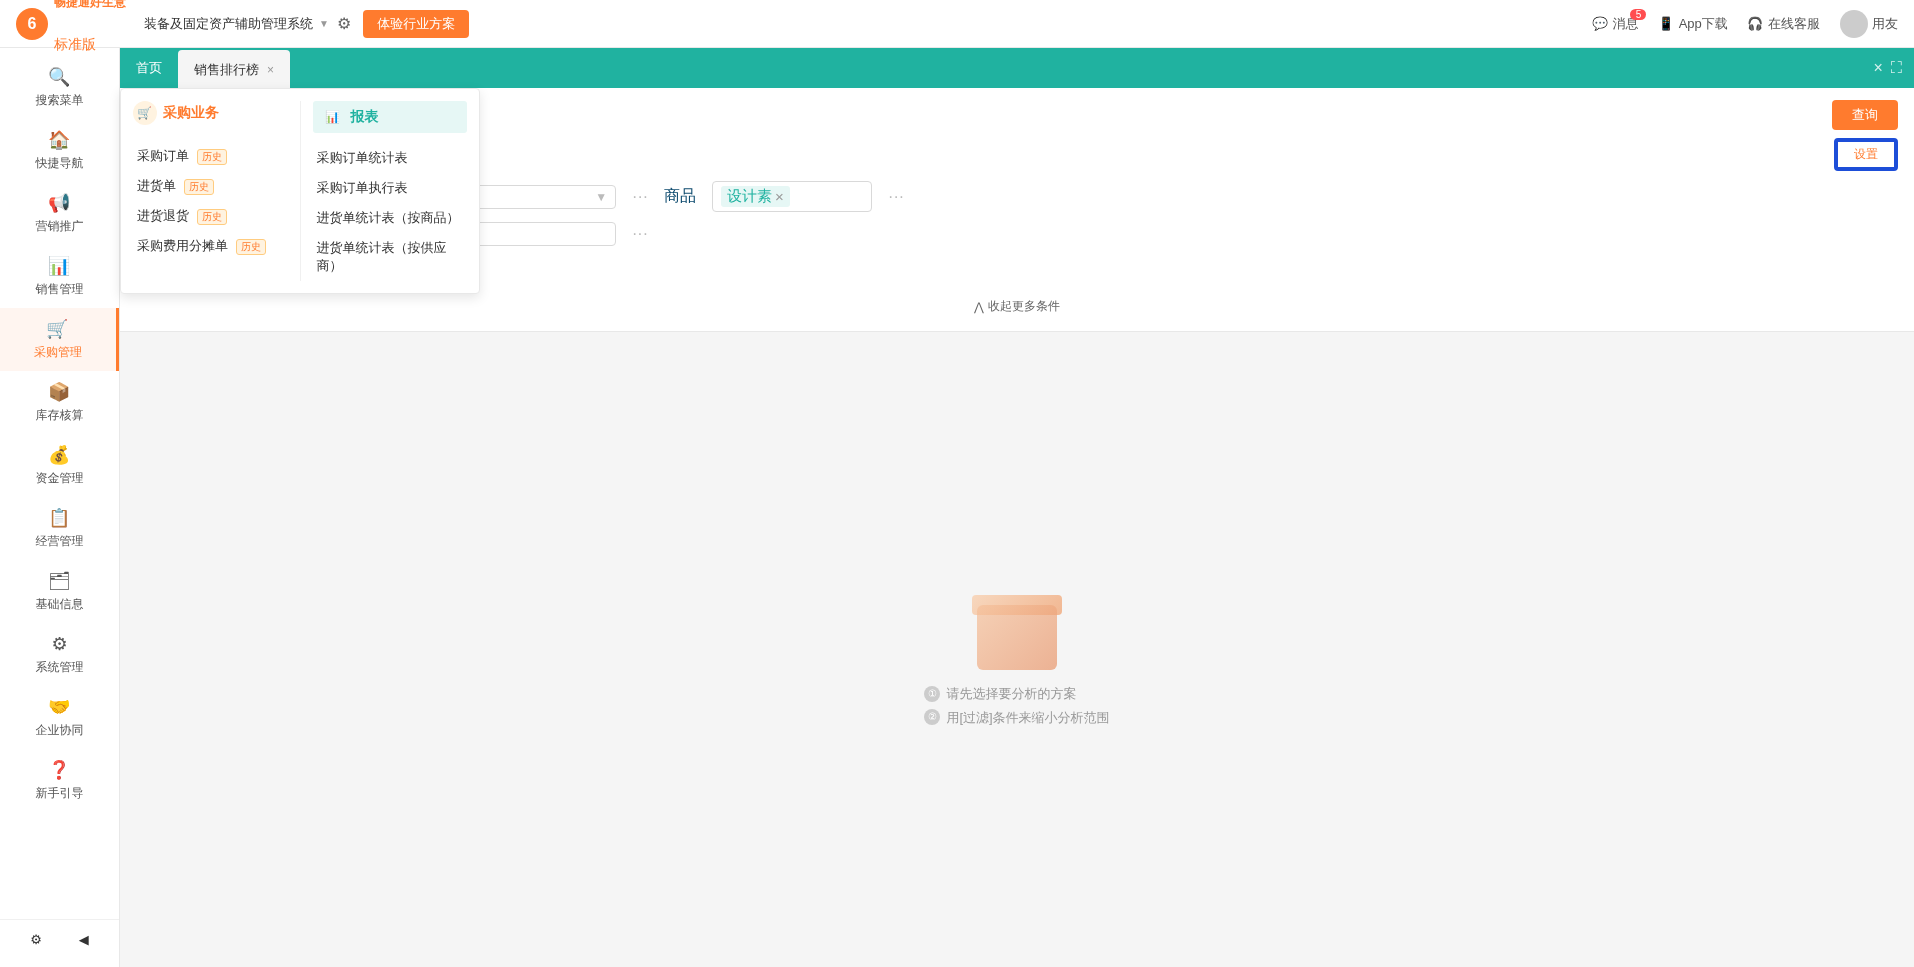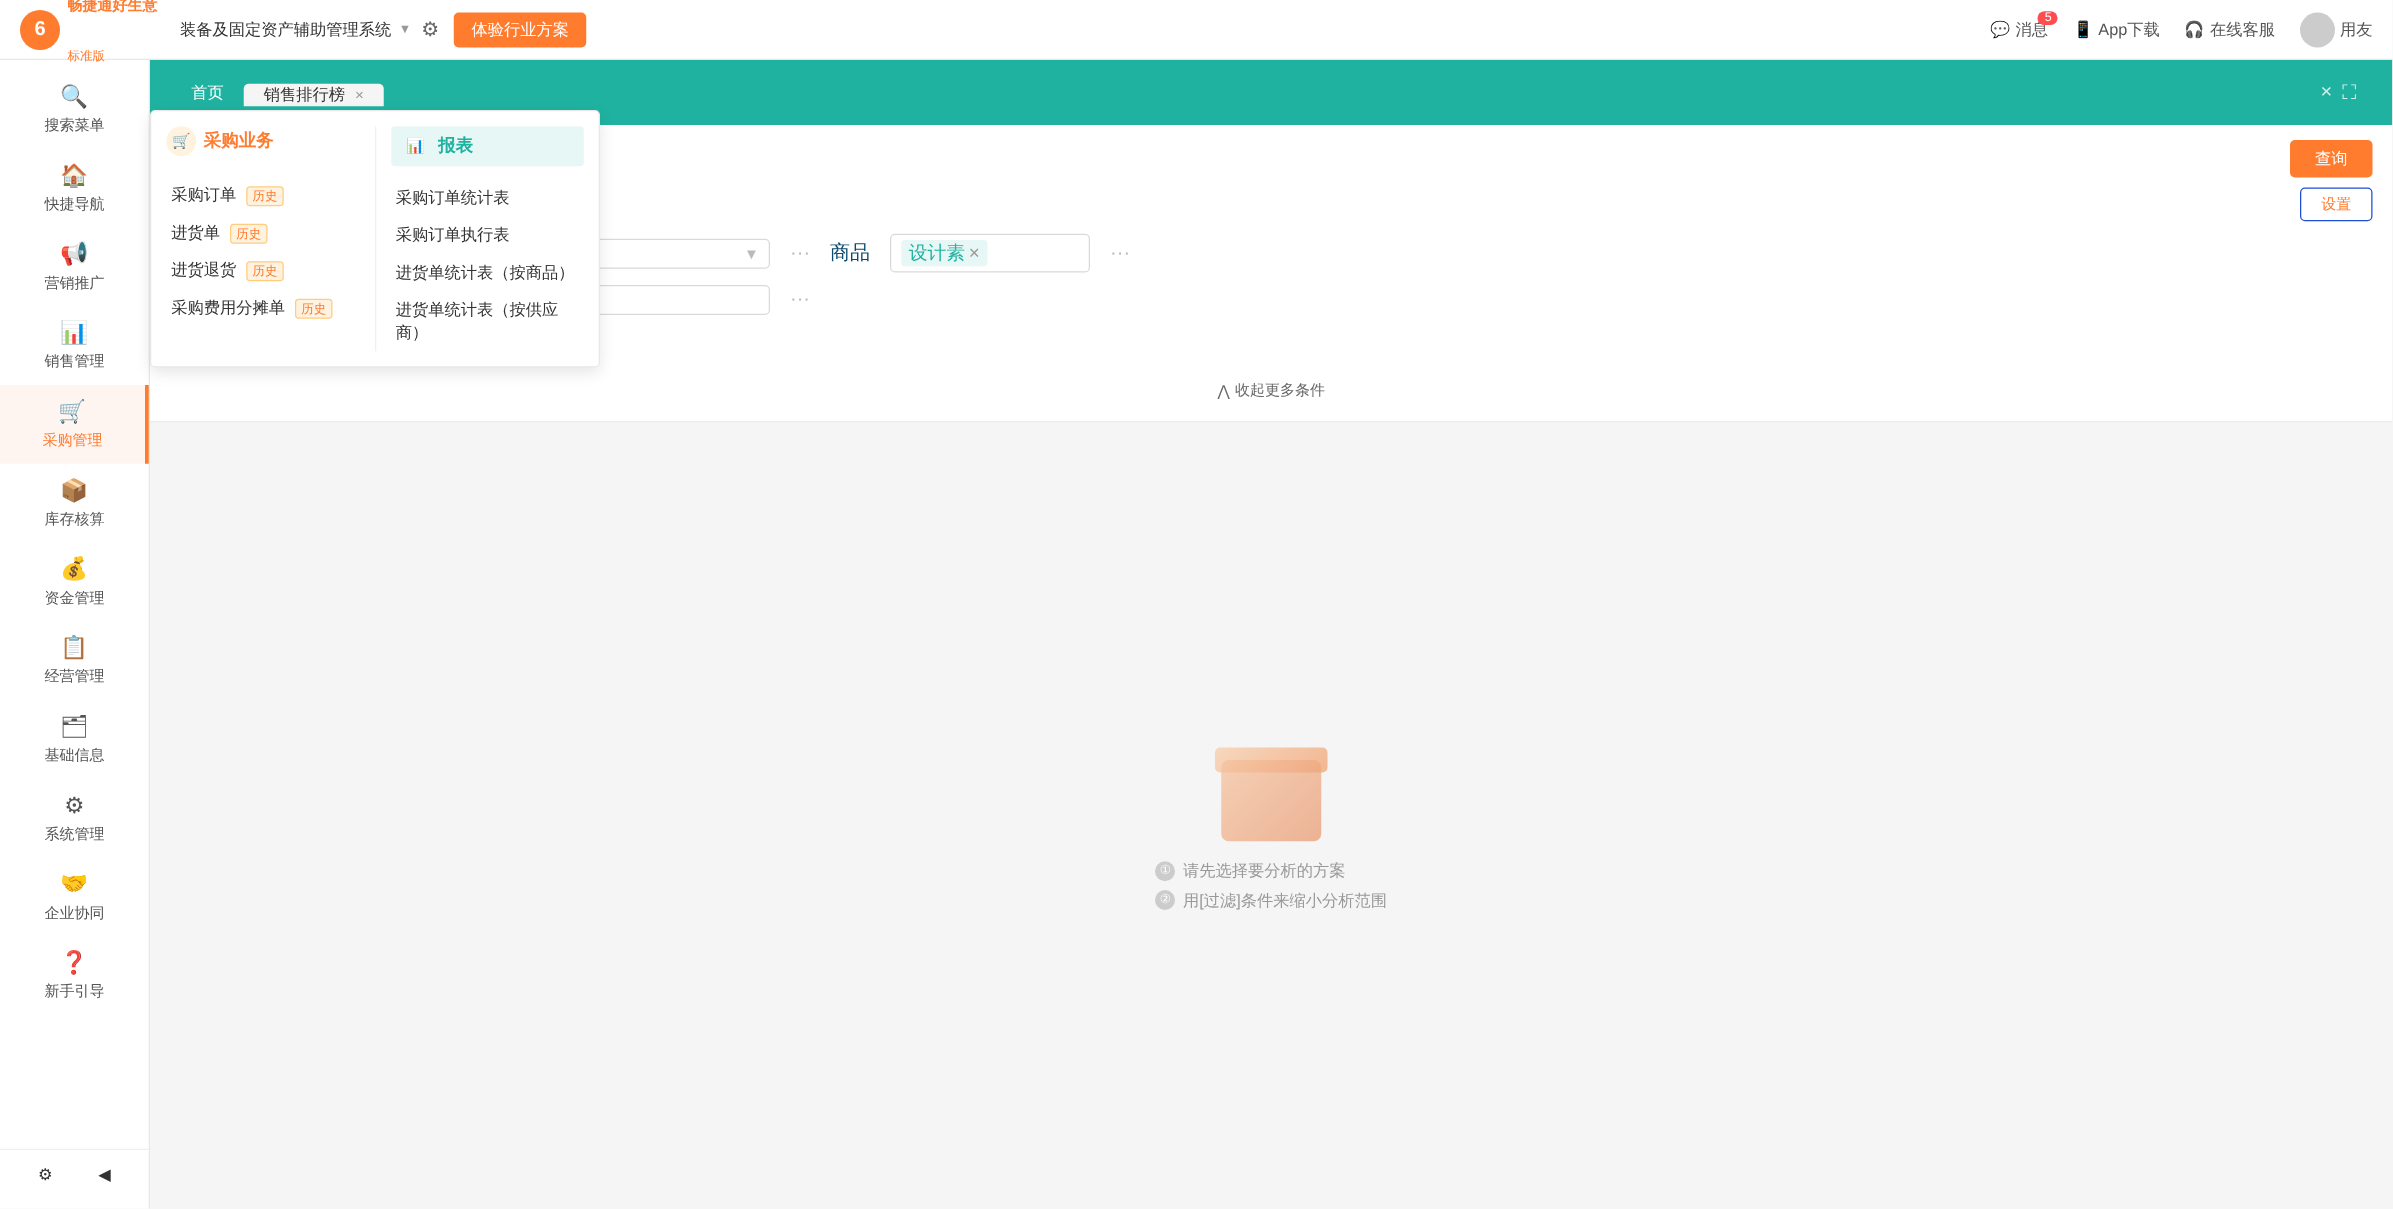--- a/index.html
+++ b/index.html
@@ -133,25 +133,25 @@
     
     .main-content {
       flex: 1;
       display: flex;
       flex-direction: column;
       overflow: hidden;
     }
 
     
     .tab-bar {
-      height: 52px;
+      height: 40px;
       background: #20b2a0;
       display: flex;
       align-items: center;
-      padding: 17px;
+      padding: 0;
     }
     .tab-item {
       padding: 0 16px;
       height: 100%;
       display: flex;
       align-items: center;
       font-size: 13px;
       cursor: pointer;
       position: relative;
     }
@@ -210,21 +210,21 @@
       color: white;
       border: none;
       border-radius: 4px;
       padding: 6px 20px;
       font-size: 13px;
       cursor: pointer;
     }
     .set-btn {
       background: white;
       color: #ff7b2e;
-      border: 1px solid #1d4ed8;
+      border: 4px solid #1d4ed8;
       border-radius: 4px;
       padding: 4px 16px;
       font-size: 12px;
       cursor: pointer;
       margin-top: 4px;
     }
 
     .filter-row {
       display: flex;
       align-items: center;
@@ -409,21 +409,21 @@
     }
   </style>
 </head>
 <body>
 
 <div class="top-bar">
   <div class="logo-area">
     <div class="logo-icon">6</div>
     <div>
       <div style="font-size:12px;font-weight:bold;color:#ff7b2e;">畅捷通好生意</div>
-      <div style="font-size:10px;color:#ff7b2e;margin-top:25px;">标准版</div>
+      <div style="font-size:14px;color:#ff7b2e;margin-top:25px;">标准版</div>
     </div>
   </div>
 
   <div class="system-selector">
     <span>装备及固定资产辅助管理系统</span>
     <span class="arrow">▼</span>
   </div>
   <span class="settings-icon">⚙</span>
   <button class="industry-btn">体验行业方案</button>
 

